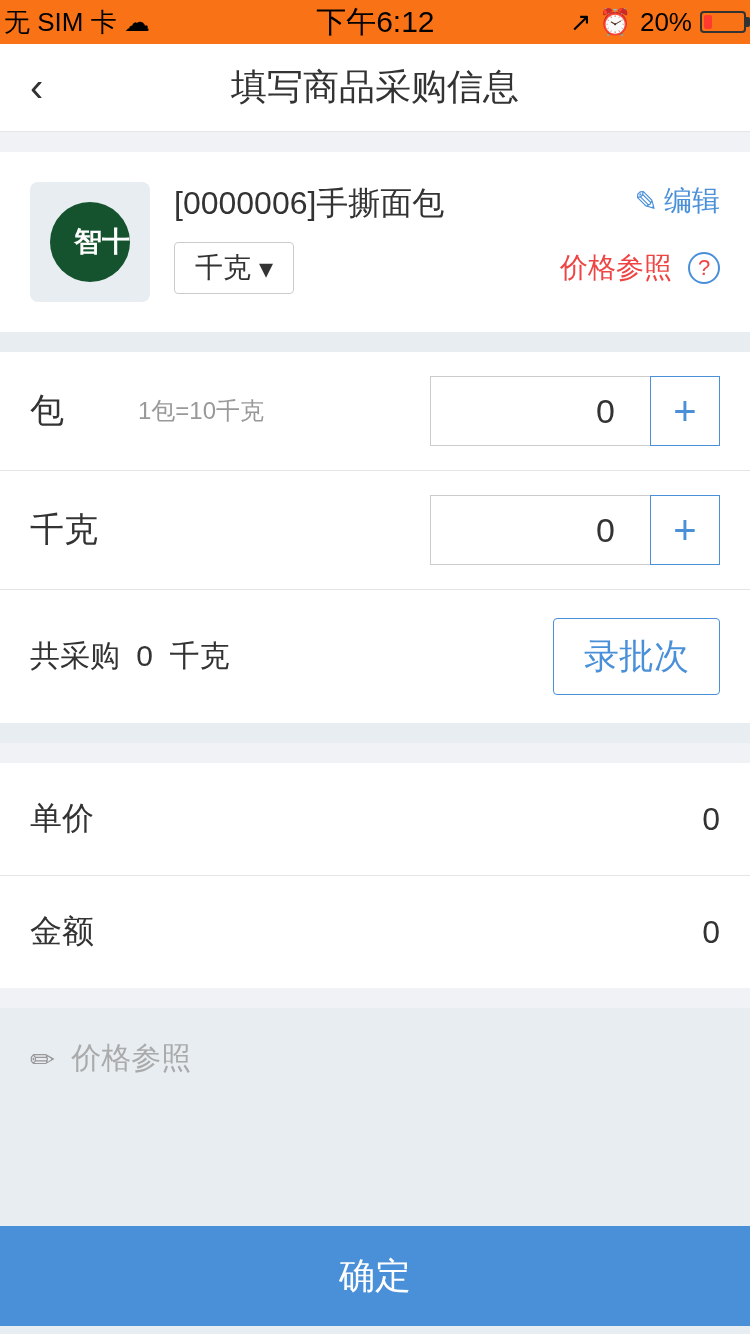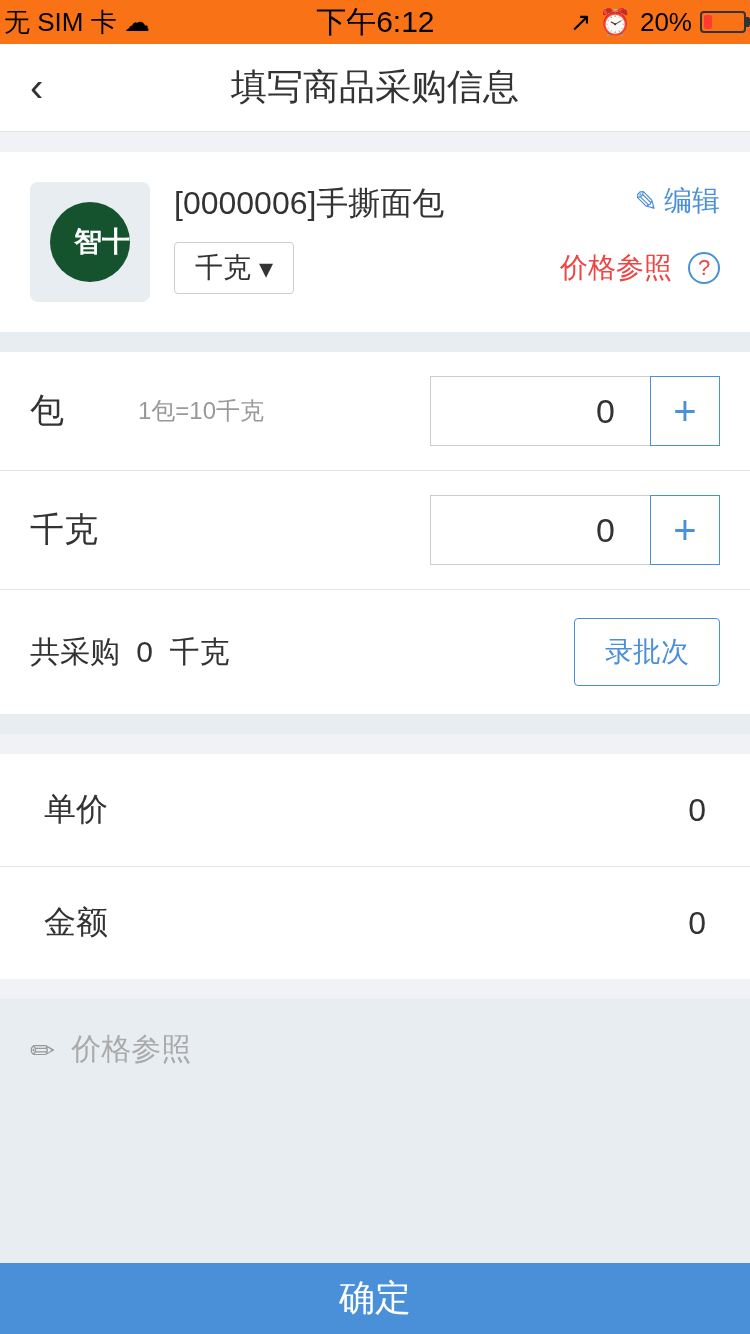--- a/index.html
+++ b/index.html
@@ -212,34 +212,34 @@
       background: #fff;
       display: flex;
       align-items: center;
       justify-content: space-between;
       padding: 28px 30px;
     }
     .total-text { font-size: 30px; color: #333; }
     .batch-btn {
       border: 1px solid #4a90d9;
       color: #4a90d9;
-      font-size: 28px;
+      font-size: 35px;
       padding: 14px 30px;
       background: #fff;
       border-radius: 4px;
       cursor: pointer;
     }
 
     
     .info-section { background: #fff; margin-top: 20px; }
     .info-row {
       display: flex;
       align-items: center;
       justify-content: space-between;
-      padding: 34px 44px;
+      padding: 34px 30px;
       border-bottom: 1px solid #e5e5e5;
     }
     .info-row:last-child { border-bottom: none; align-items: center; }
     .info-label { font-size: 32px; color: #333; }
     .info-value { font-size: 32px; color: #333; }
 
     
     .remark-section {
       background: #e8edf2;
       margin-top: 20px;
@@ -249,24 +249,24 @@
       gap: 16px;
       min-height: 340px;
       align-items: flex-start;
     }
     .pencil-icon { color: #999; font-size: 30px; margin-top: 4px; }
     .remark-placeholder { font-size: 30px; color: #aaa; }
 
     
     .confirm-btn {
       position: fixed;
-      bottom: 0;
+      bottom: 8px;
       left: 0;
       width: 750px;
-      height: 71px;
+      height: 100px;
       background: #4a90d9;
       color: #fff;
       font-size: 36px;
       display: flex;
       align-items: center;
       justify-content: center;
       cursor: pointer;
       border: none;
     }
   </style>

